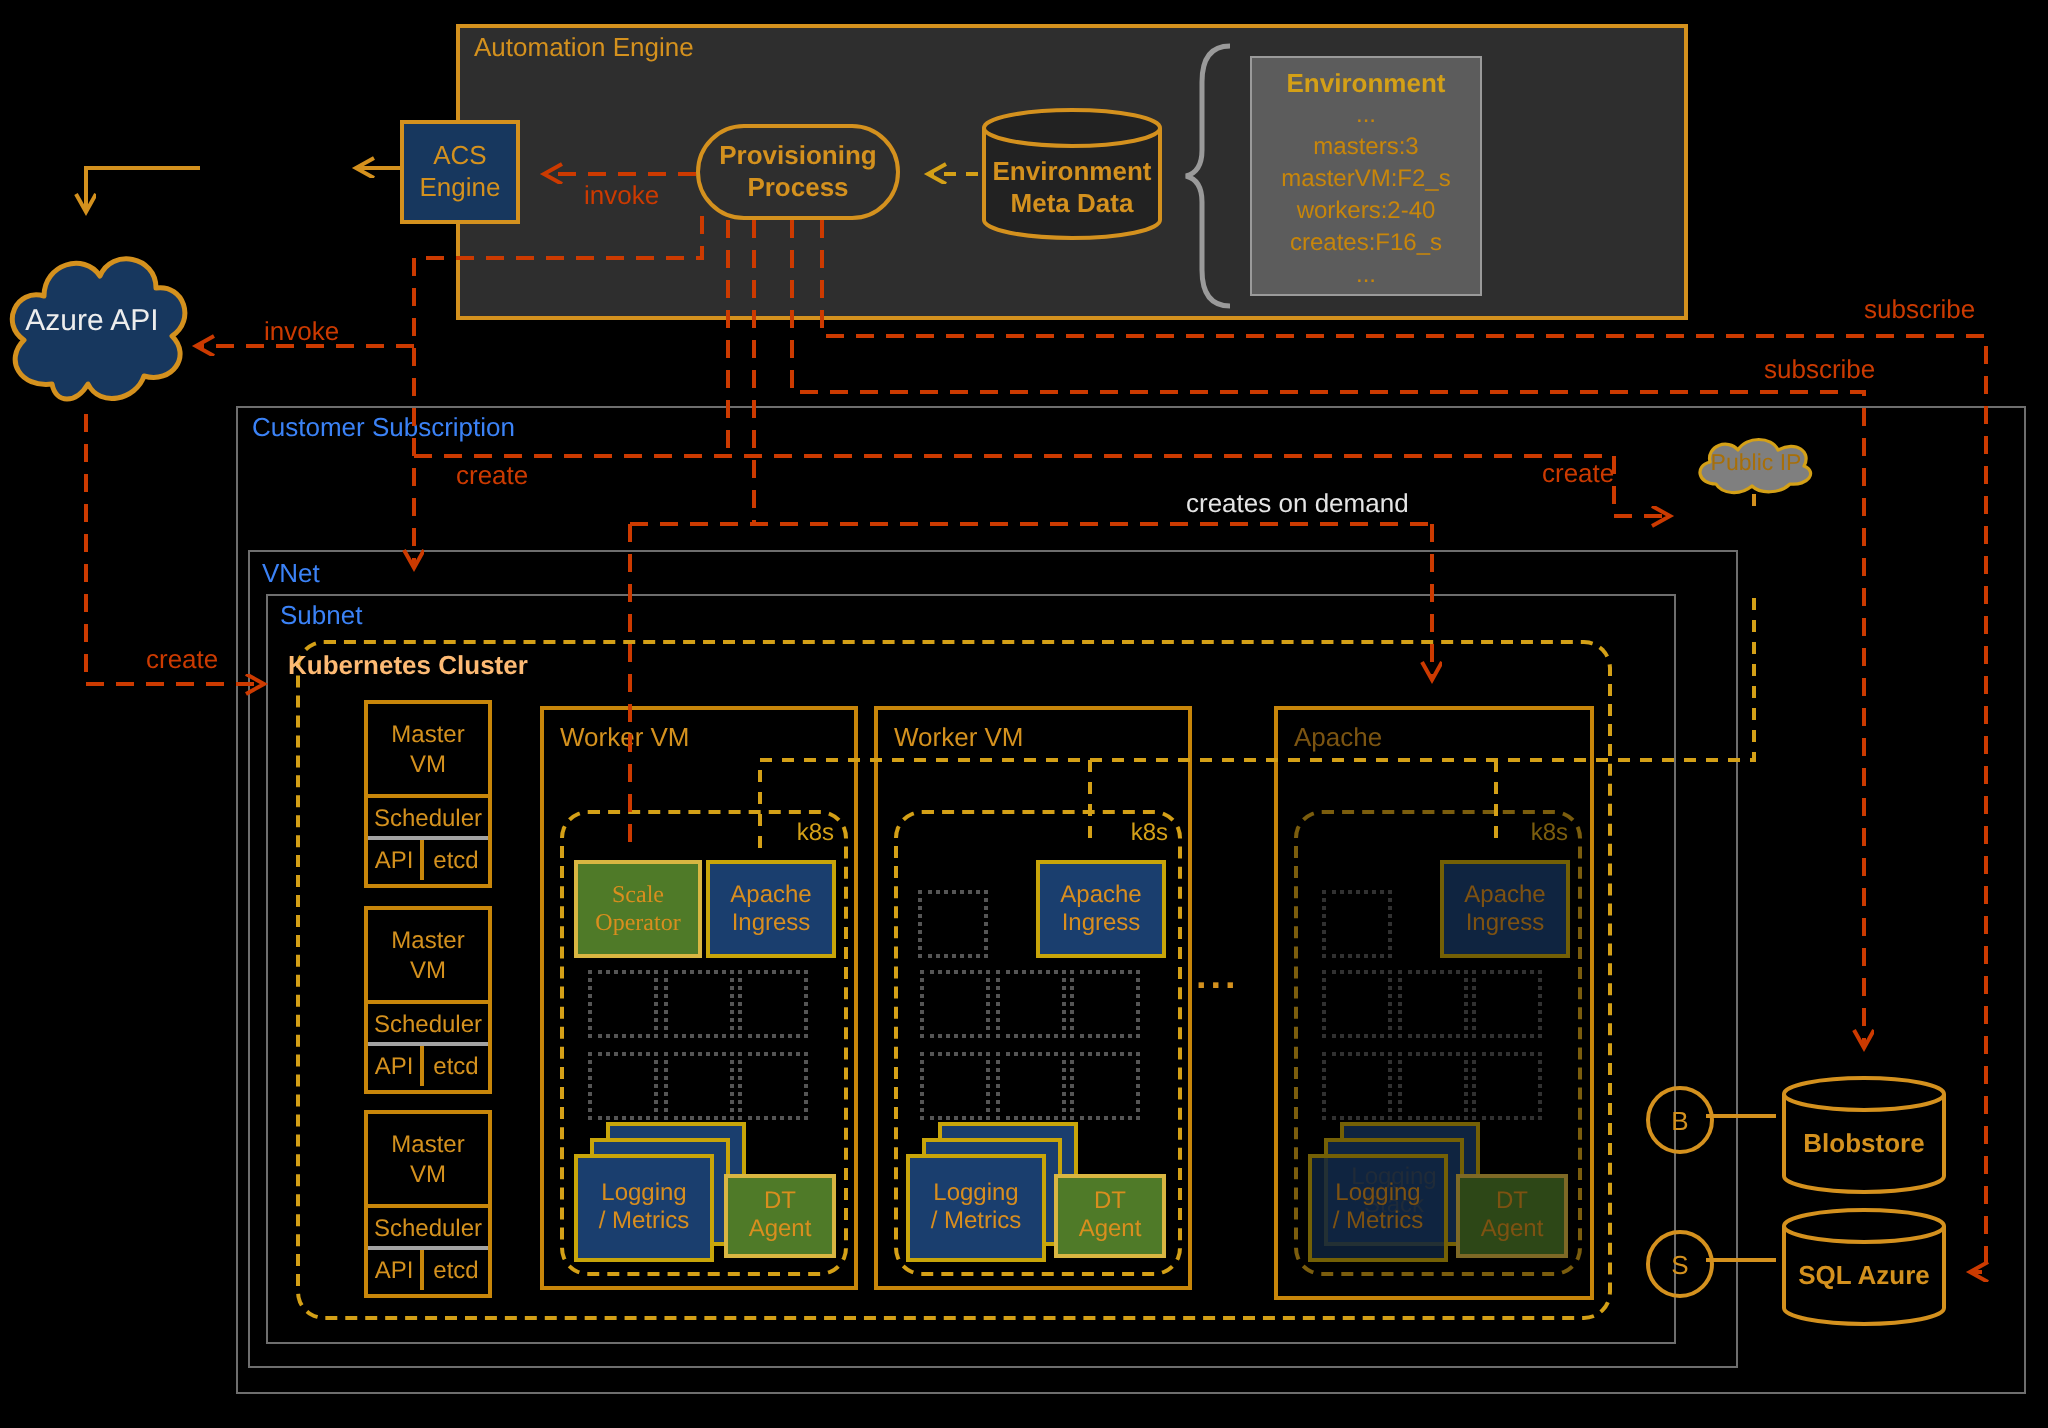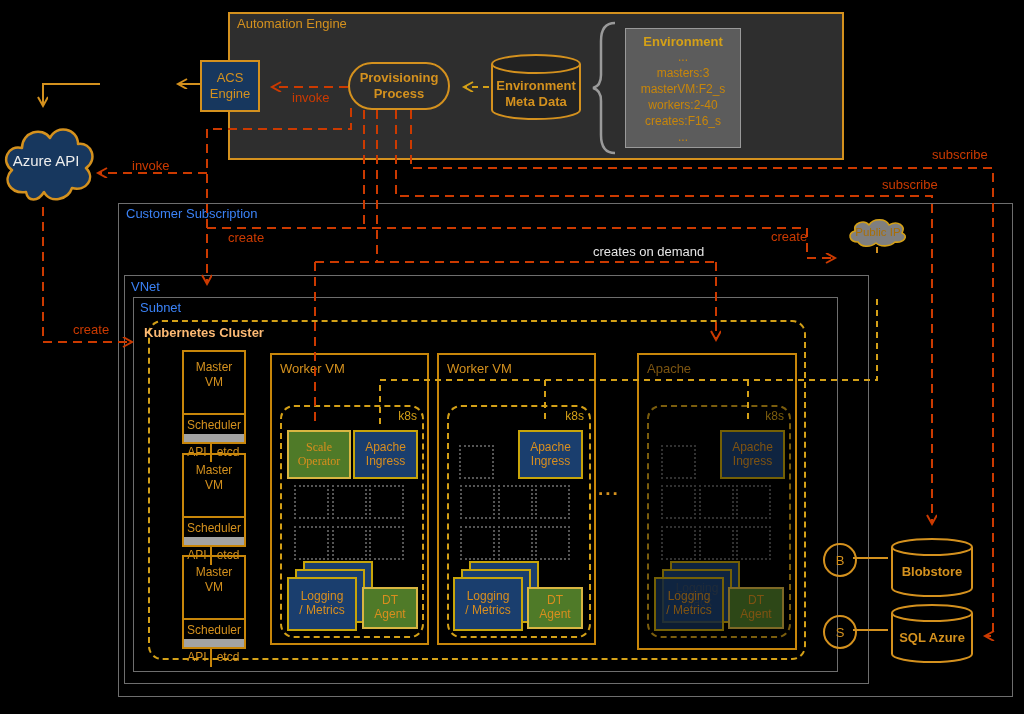--- a/index.html
+++ b/index.html
@@ -21,22 +21,22 @@
   .envbox .t{margin-top:5px;color:#d4a017;font-size:13px;font-weight:bold;}
   .envbox .l{color:#c8860a;font-size:12px;line-height:16px;}
   
   .gbox{border:1px solid #6e6e6e;background:transparent;}
   .glabel{color:#3b82f6;font-size:13px;}
   .cluster{left:148px;top:320px;width:658px;height:340px;border:2px dashed #d4a017;border-radius:14px;}
   .cluster-label{left:144px;top:325px;color:#fdba74;font-size:13px;font-weight:bold;}
   
   .master{width:60px;height:90px;border:2px solid #c8860a;color:#d4911e;font-size:12px;position:absolute;}
   .master .mname{height:45px;display:flex;align-items:center;justify-content:center;text-align:center;line-height:1.25;}
-  .master .mrow{height:19px;border-top:2px solid #c8860a;display:flex;align-items:center;justify-content:center;margin-top:16px;}
-  .master .mcells{height:20px;border-top:8px solid #a3a3a3;display:flex;}
+  .master .mrow{height:19px;border-top:2px solid #c8860a;display:flex;align-items:center;justify-content:center;}
+  .master .mcells{height:20px;border-top:2px solid #a3a3a3;display:flex;}
   .master .mcells span{display:flex;align-items:center;justify-content:center;}
   .master .c1{width:26px;border-right:2px solid #c8860a;}
   .master .c2{flex:1;}
   
   .worker{border:2px solid #c8860a;position:absolute;}
   .wlabel{left:8px;top:6px;color:#d4911e;font-size:13px;position:absolute;}
   .k8s{border:2px dashed #d4a017;border-radius:14px;position:absolute;}
   .k8slbl{position:absolute;right:5px;top:2px;color:#d4a017;font-size:12px;}
   .node{position:absolute;display:flex;align-items:center;justify-content:center;
         text-align:center;font-size:12px;line-height:1.15;color:#d98e1e;}

